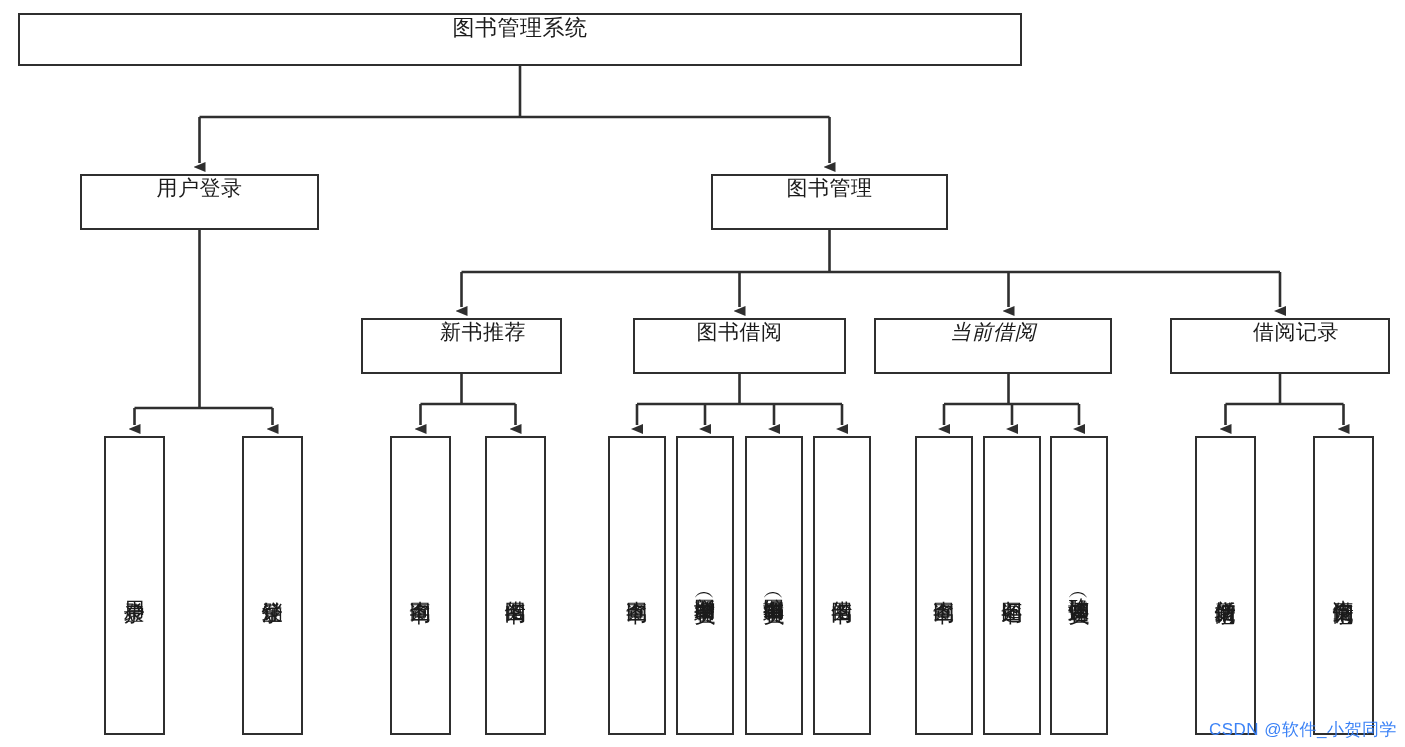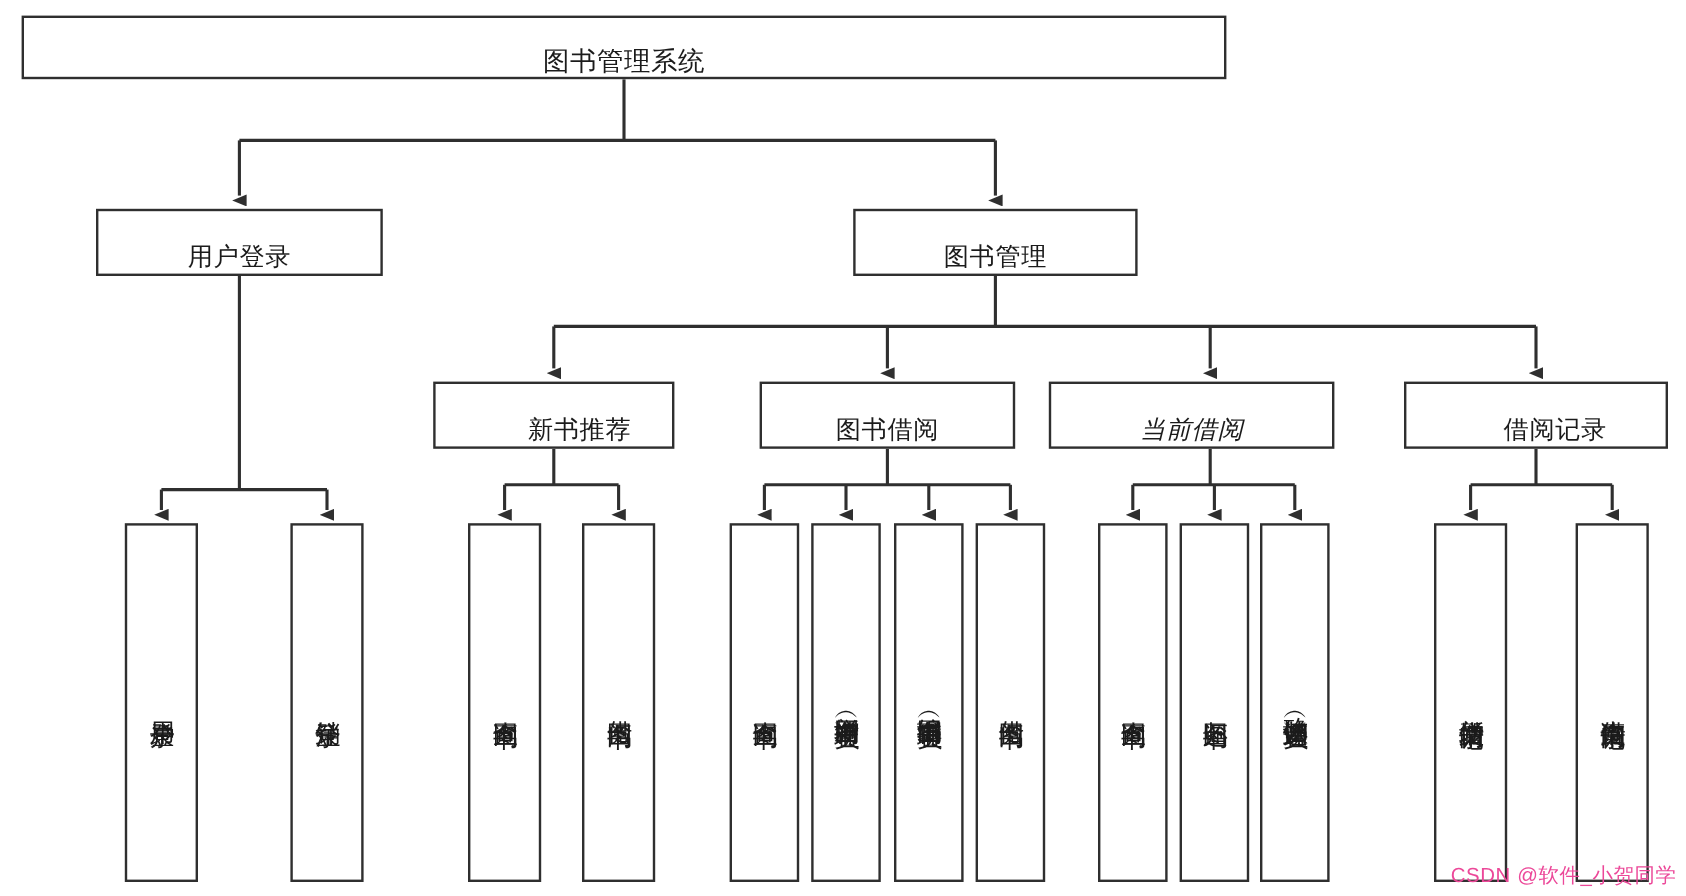--- a/index.html
+++ b/index.html
@@ -24,21 +24,21 @@
     width: 1405px;
     height: 747px;
     pointer-events: none;
   }
   .node {
     position: absolute;
     box-sizing: border-box;
     border: 2px solid #2f2f2f;
     background: #ffffff;
     display: flex;
-    align-items: flex-end;
+    align-items: flex-start;
     justify-content: center;
     color: #1b1b1b;
   }
   .node .label {
     font-size: 21px;
     line-height: 1.18;
     letter-spacing: 0.5px;
     white-space: nowrap;
   }
   .node.leaf {
@@ -53,21 +53,21 @@
     letter-spacing: 1px;
     white-space: nowrap;
     max-height: 100%;
   }
   .node.root .label { font-size: 22px; }
   .watermark {
     position: absolute;
     right: 8px;
     bottom: 6px;
     font-size: 17px;
-    color: #ec4899;
+    color: #3b82f6;
     letter-spacing: 0.5px;
     white-space: nowrap;
   }
 </style>
 </head>
 <body>
 
 <div id="canvas">
 
   <svg class="edges" viewBox="0 0 1405 747">

